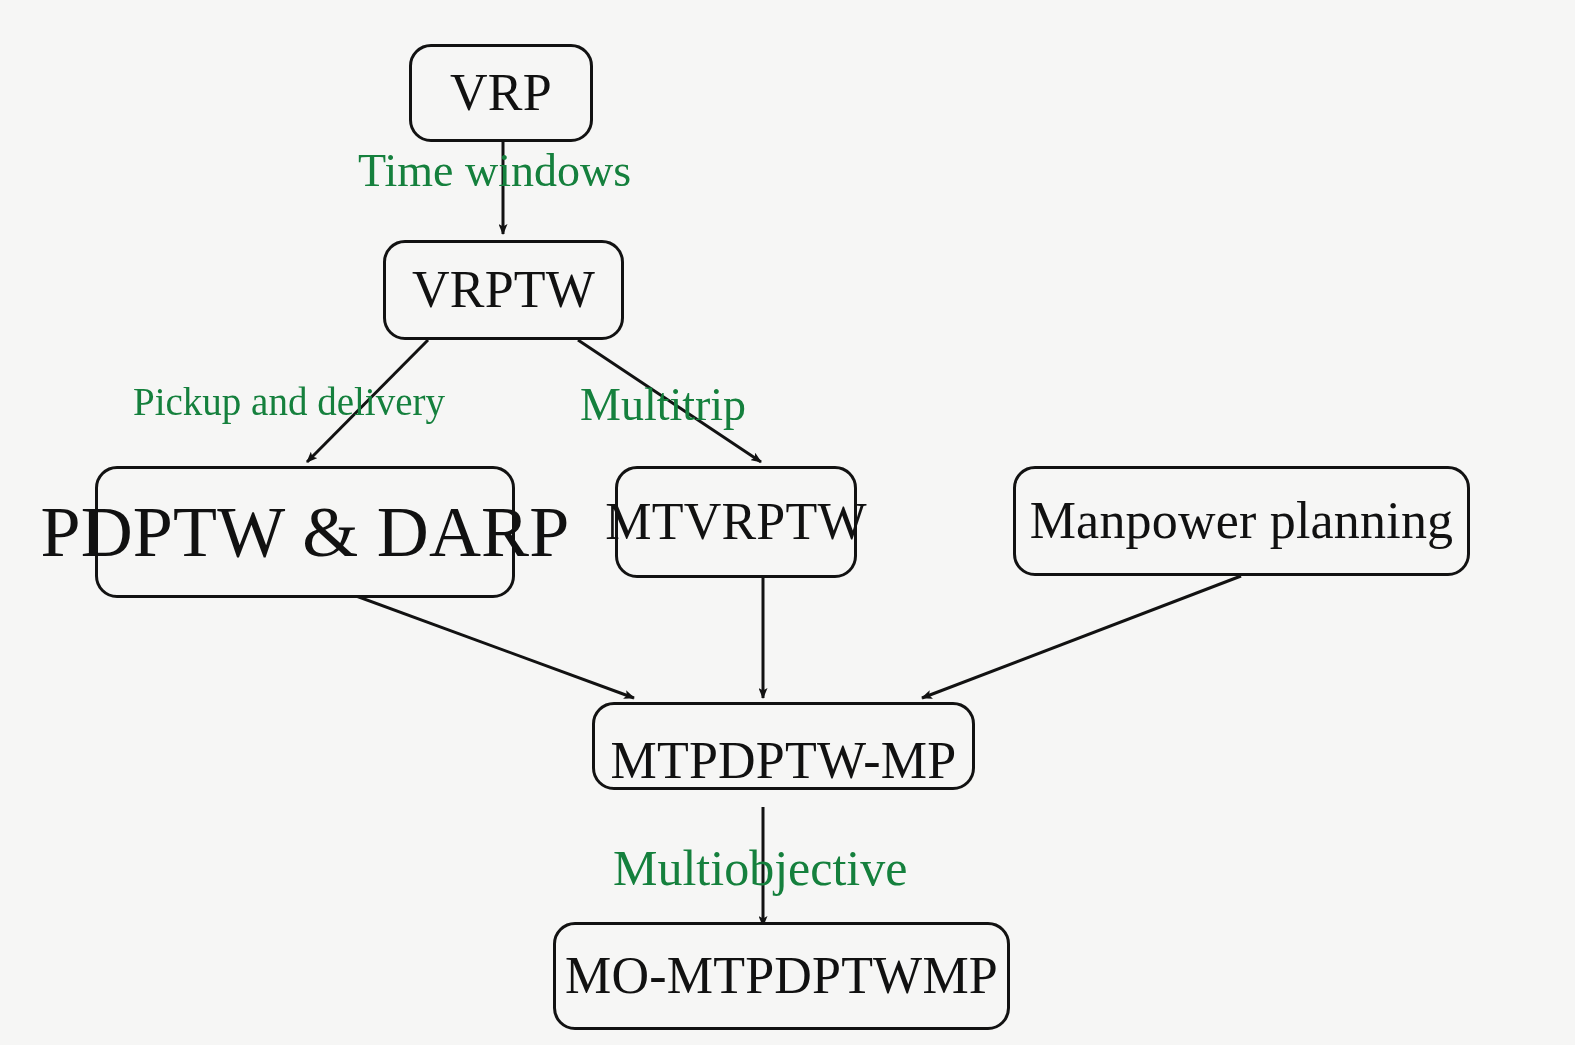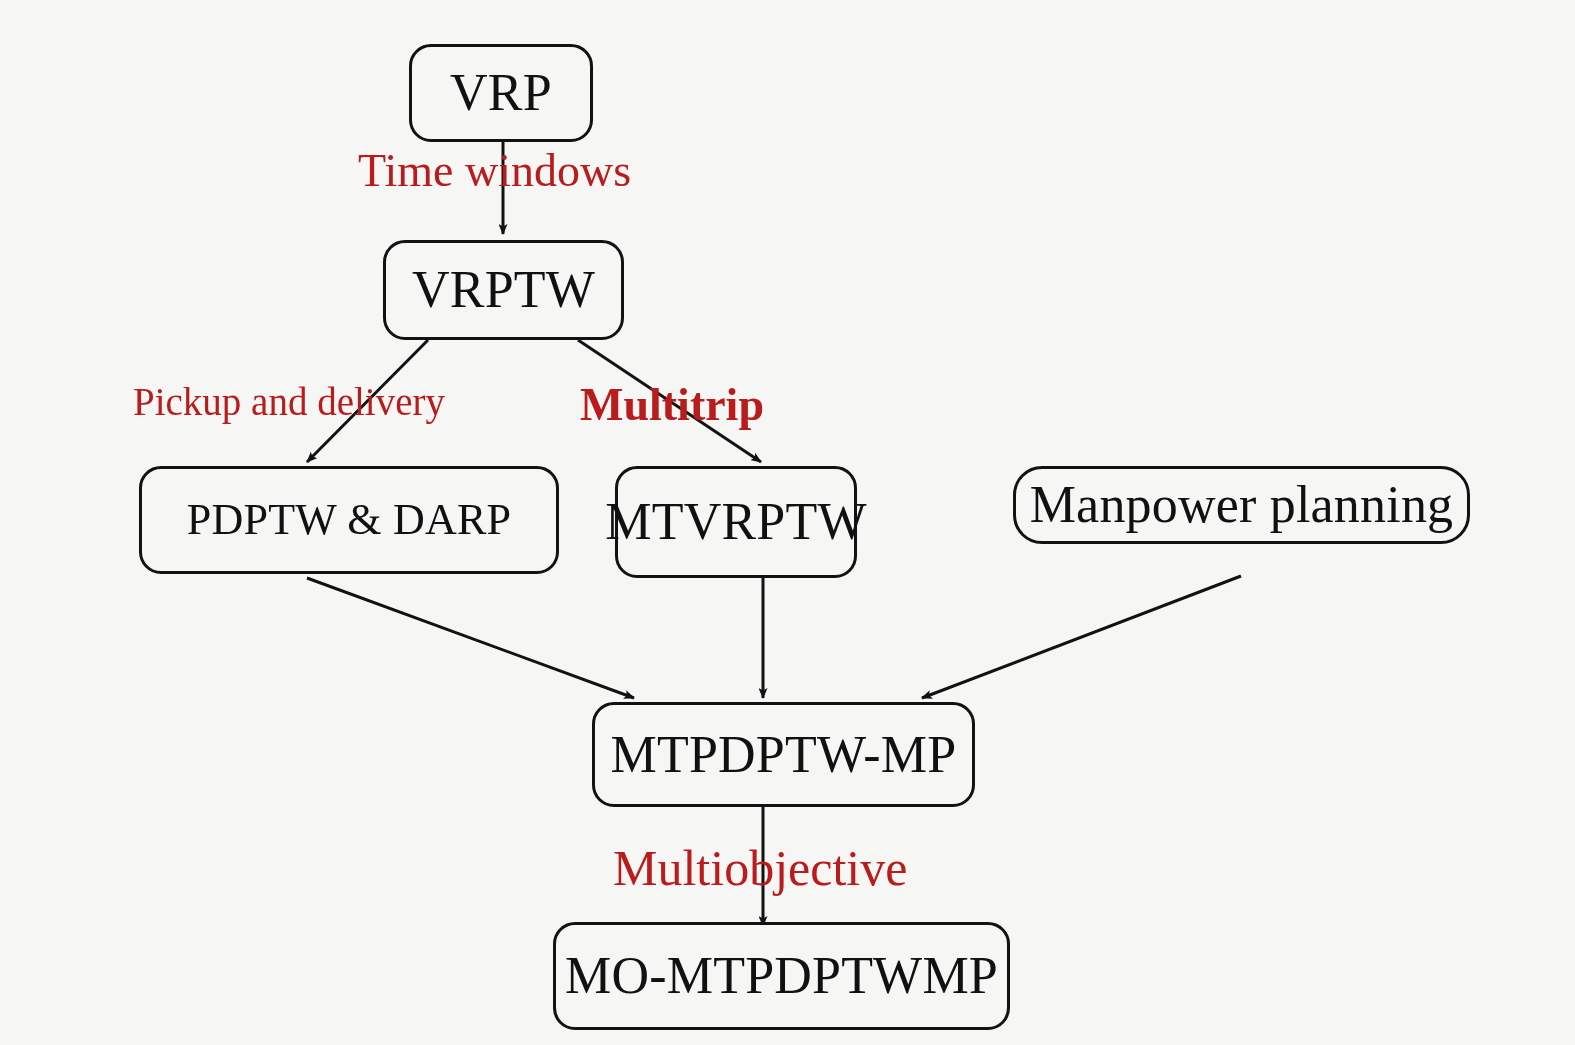--- a/index.html
+++ b/index.html
@@ -49,21 +49,21 @@
     display: block;
     font-weight: 400;
     line-height: 1;
   }
   .edge-label {
     position: absolute;
     z-index: 4;
     background: transparent;
     white-space: nowrap;
     line-height: 1;
-    color: #b91c1c;
+    color: #15803d;
   }
   .edge-label .lbl-inner {
     display: inline-block;
     background: transparent;
   }
 </style>
 </head>
 <body>
 
 <div id="diagram-root">
@@ -105,49 +105,49 @@
   </svg>
 
   <div class="node" style="left:409px; top:8px; width:184px; height:98px; font-size:52px;margin-top:36px;">
     <span class="node-label">VRP</span>
   </div>
 
   <div class="node" style="left:383px; top:240px; width:241px; height:100px; font-size:52px;">
     <span class="node-label">VRPTW</span>
   </div>
 
-  <div class="node" style="left:95px; top:466px; width:420px; height:108px; font-size:44px;margin-left:44px;">
+  <div class="node" style="left:95px; top:466px; width:420px; height:132px; font-size:72px;">
     <span class="node-label">PDPTW &amp; DARP</span>
   </div>
 
   <div class="node" style="left:615px; top:466px; width:242px; height:112px; font-size:52px;">
     <span class="node-label">MTVRPTW</span>
   </div>
 
-  <div class="node" style="left:1013px; top:466px; width:457px; height:78px; font-size:52px;border-radius:29px;">
+  <div class="node" style="left:1013px; top:466px; width:457px; height:110px; font-size:52px;">
     <span class="node-label">Manpower planning</span>
   </div>
 
-  <div class="node" style="left:592px; top:702px; width:383px; height:105px; font-size:52px;">
+  <div class="node" style="left:592px; top:702px; width:383px; height:88px; font-size:52px;align-items:flex-end;">
     <span class="node-label">MTPDPTW-MP</span>
   </div>
 
   <div class="node" style="left:553px; top:922px; width:457px; height:108px; font-size:52px;">
     <span class="node-label">MO-MTPDPTWMP</span>
   </div>
 
   <div class="edge-label" style="left:358px; top:148px; font-size:46px;">
     <span class="lbl-inner">Time windows</span>
   </div>
 
   <div class="edge-label" style="left:133px; top:382px; font-size:39px;">
     <span class="lbl-inner">Pickup and delivery</span>
   </div>
 
-  <div class="edge-label" style="left:580px; top:382px; font-size:46px;font-weight:bold;">
+  <div class="edge-label" style="left:580px; top:382px; font-size:46px;">
     <span class="lbl-inner">Multitrip</span>
   </div>
 
   <div class="edge-label" style="left:613px; top:843px; font-size:50px;">
     <span class="lbl-inner">Multiobjective</span>
   </div>
 
 </div>
 
 </body></html>

